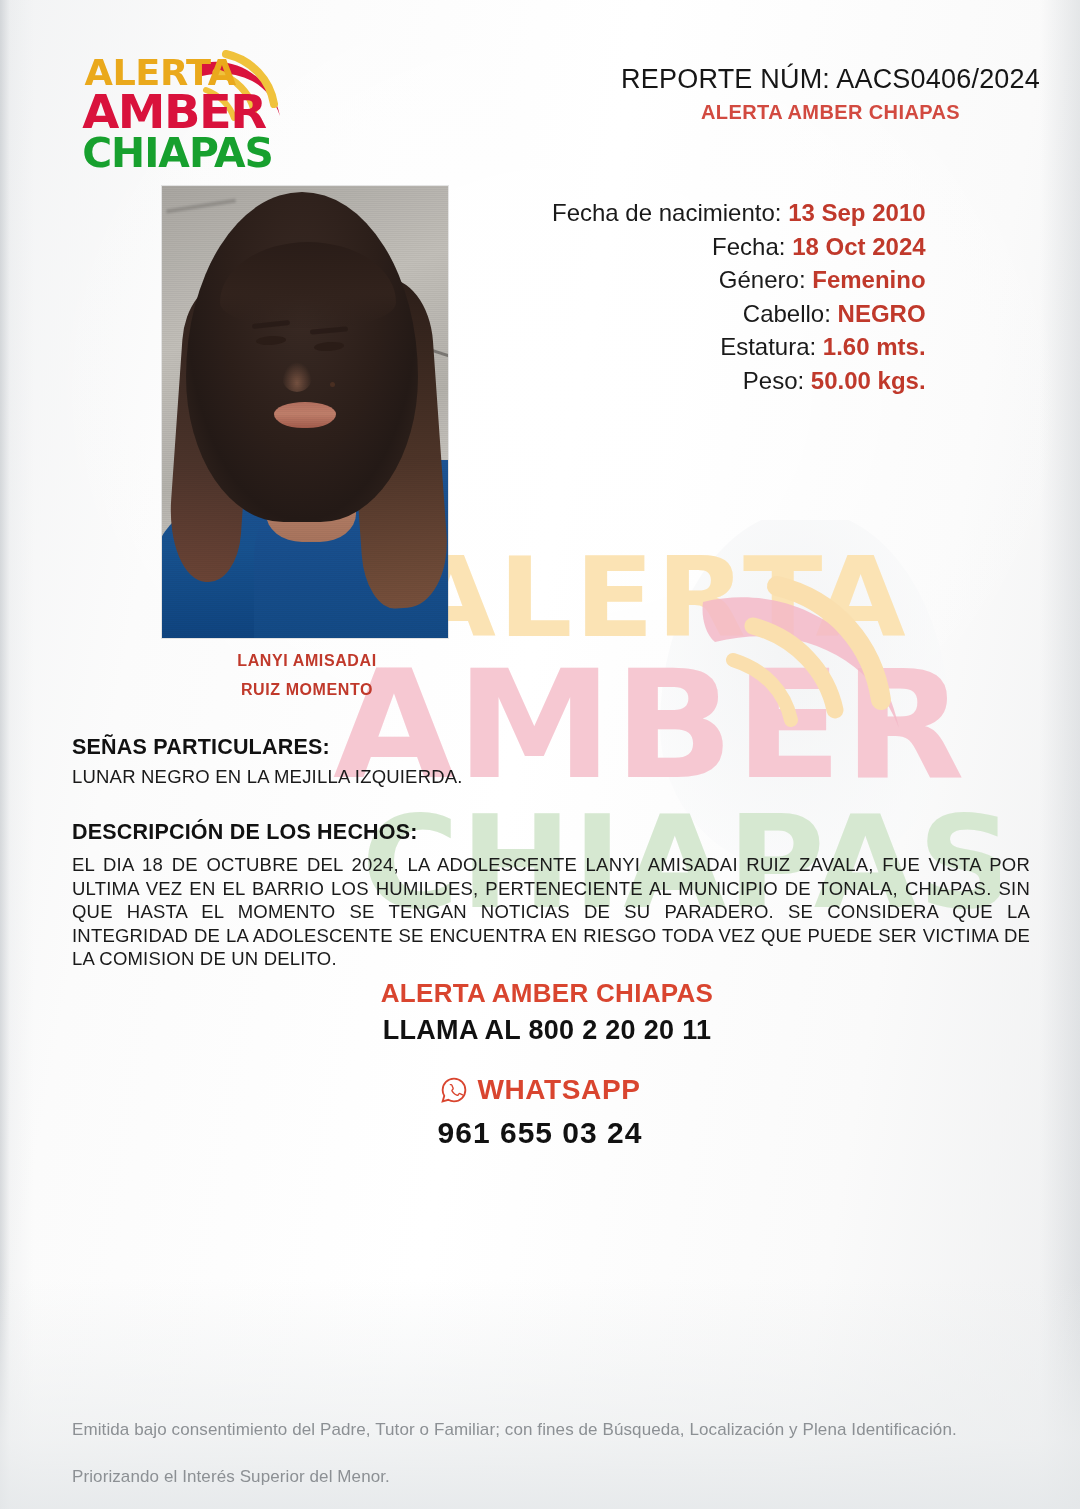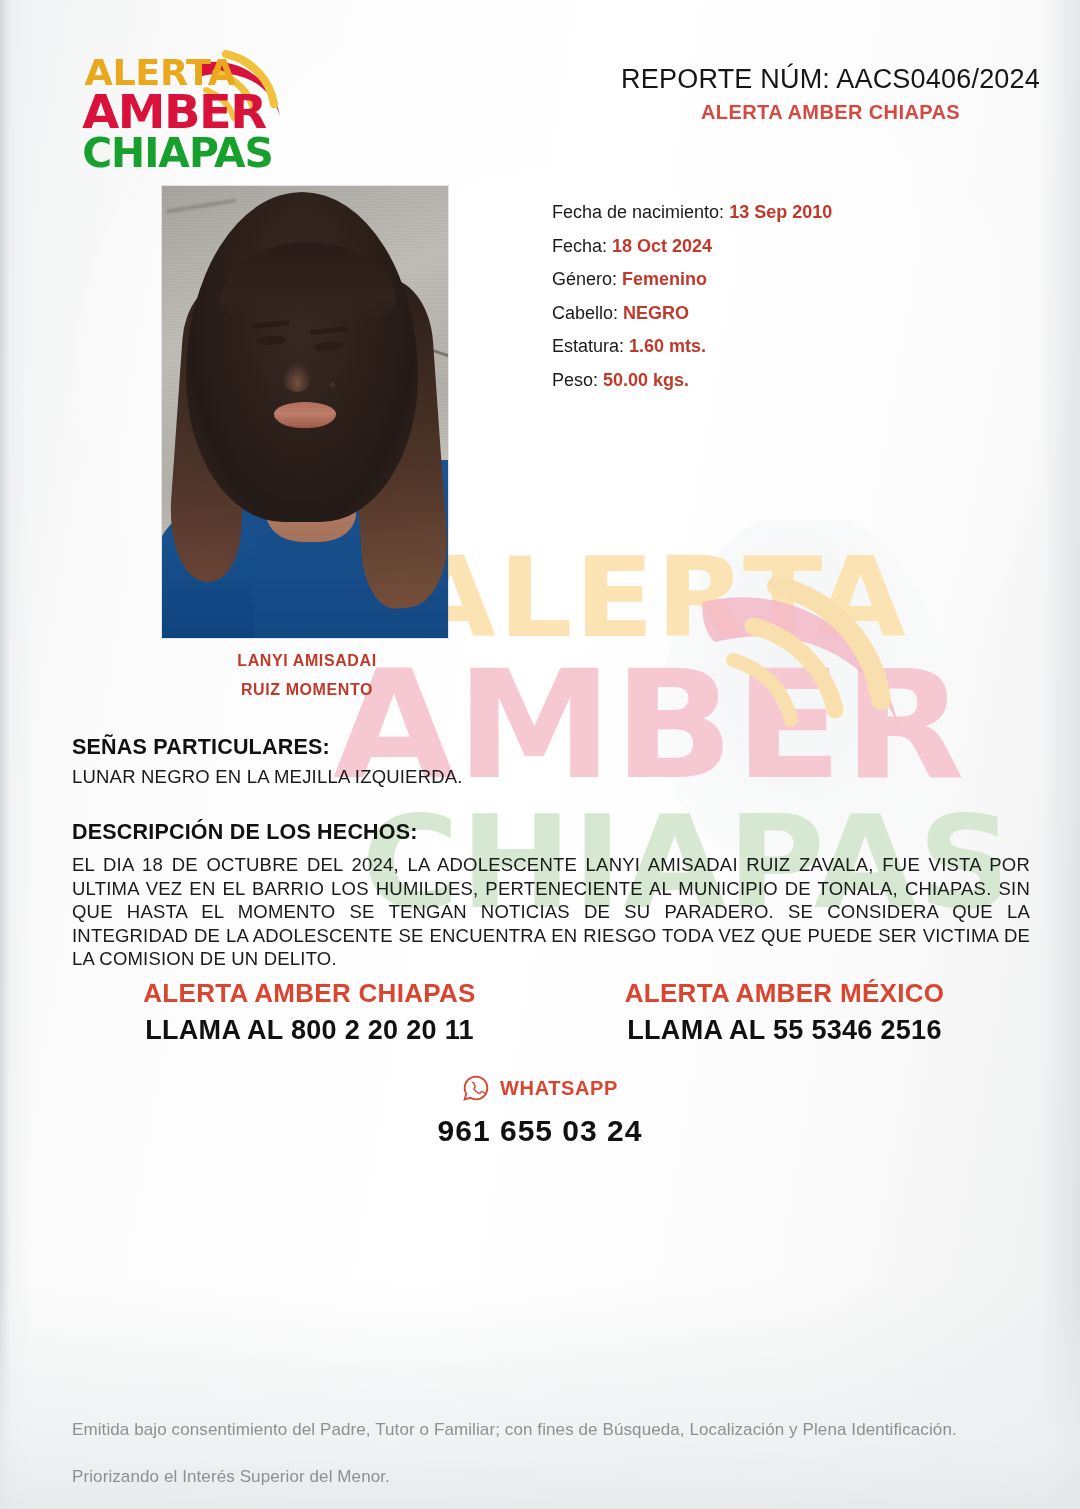--- a/index.html
+++ b/index.html
@@ -200,24 +200,25 @@
   .ph-grain{
     position:absolute; inset:0;
     background-image:
       repeating-linear-gradient(0deg, rgba(0,0,0,0.035) 0px, rgba(0,0,0,0.035) 1px, rgba(255,255,255,0.03) 1px, rgba(255,255,255,0.03) 2px);
     mix-blend-mode: multiply;
   }
 
   
   .details { position: absolute; left: 552px; top: 196px; }
   .d-row {
-    font-size: 18px;
+    font-size: 24px;
     color: #1a1a1a;
     line-height: 33.5px;
     white-space: nowrap;
+    text-align: right;
   }
   .d-row .val { color: #c0392b; font-weight: bold; }
 
   
   .name-block {
     position: absolute; left: 162px; top: 646px; width: 290px; text-align: center;
   }
   .name-line {
     font-size: 16px; font-weight: bold; color: #c0392b; letter-spacing: 0.6px; line-height: 29px;
   }
@@ -245,21 +246,21 @@
   .contacts {
     position: absolute; left: 72px; top: 978px; width: 950px;
     display: flex; justify-content: space-around; align-items: flex-start;
   }
   .contact-col { text-align: center; min-width: 380px; }
   .c-title { font-size: 26px; font-weight: bold; color: #d9452f; letter-spacing: 0.3px; }
   .c-phone { margin-top: 6px; font-size: 27px; font-weight: bold; color: #111; letter-spacing: 0.3px; }
 
   .whats { position: absolute; left: 0; right: 0; top: 1074px; text-align: center; }
   .whats-row { display: inline-flex; align-items: center; gap: 10px; }
-  .whats-label { font-size: 20px; font-weight: bold; color: #d9452f; letter-spacing: 0.6px; }
+  .whats-label { font-size: 28px; font-weight: bold; color: #d9452f; letter-spacing: 0.6px; }
   .whats-phone { margin-top: 8px; font-size: 30px; font-weight: bold; color: #111; letter-spacing: 1px; }
 
   
   .footer { position: absolute; left: 72px; top: 1400px; width: 950px; }
   .footer-line {
     font-size: 17px; color: #8c9094; line-height: 35px; letter-spacing: 0.1px; margin-top: 12px;
   }
 </style>
 </head>
 <body>
@@ -359,24 +360,20 @@
   <div class="sec" id="hechos">
     <div class="sec-title">DESCRIPCIÓN DE LOS HECHOS:</div>
     <div class="sec-body">EL DIA 18 DE OCTUBRE DEL 2024, LA ADOLESCENTE LANYI AMISADAI RUIZ ZAVALA, FUE VISTA POR ULTIMA VEZ EN EL BARRIO LOS HUMILDES, PERTENECIENTE AL MUNICIPIO DE TONALA, CHIAPAS. SIN QUE HASTA EL MOMENTO SE TENGAN NOTICIAS DE SU PARADERO. SE CONSIDERA QUE LA INTEGRIDAD DE LA ADOLESCENTE SE ENCUENTRA EN RIESGO TODA VEZ QUE PUEDE SER VICTIMA DE LA COMISION DE UN DELITO.</div>
   </div>
 
   <div class="contacts">
     <div class="contact-col">
       <div class="c-title">ALERTA AMBER CHIAPAS</div>
       <div class="c-phone">LLAMA AL 800 2 20 20 11</div>
     </div>
-    <div class="contact-col">
-      <div class="c-title">ALERTA AMBER MÉXICO</div>
-      <div class="c-phone">LLAMA AL 55 5346 2516</div>
-    </div>
   </div>
 
   <div class="whats">
     <div class="whats-row">
       <svg width="28" height="28" viewBox="0 0 32 32">
         <path d="M16,3 C8.8,3 3,8.8 3,16 c0,2.4 0.7,4.7 1.9,6.7 L3,29 l6.5,-1.8 C11.4,28.4 13.6,29 16,29 c7.2,0 13,-5.8 13,-13 S23.2,3 16,3 Z" fill="none" stroke="#d9452f" stroke-width="2.1"></path>
         <path d="M11.8,10.2 c0.35,0 0.7,0.02 1,0.03 c0.33,0.02 0.77,-0.12 1.2,0.92 c0.44,1.06 1.5,3.66 1.63,3.93 c0.13,0.26 0.22,0.57 0.04,0.92 c-0.17,0.35 -0.26,0.57 -0.52,0.88 c-0.26,0.3 -0.55,0.68 -0.79,0.92 c-0.26,0.26 -0.53,0.55 -0.23,1.08 c0.3,0.53 1.36,2.24 2.92,3.63 c2,1.78 3.69,2.33 4.22,2.6 c0.53,0.26 0.84,0.22 1.15,-0.13 c0.3,-0.35 1.32,-1.54 1.68,-2.07 c0.35,-0.53 0.7,-0.44 1.19,-0.26 c0.48,0.18 3.08,1.45 3.6,1.72" fill="none" stroke="#d9452f" stroke-width="1.9" stroke-linecap="round" transform="scale(0.82) translate(2.6,1.8)"></path>
       </svg>
       <span class="whats-label">WHATSAPP</span>
     </div>

